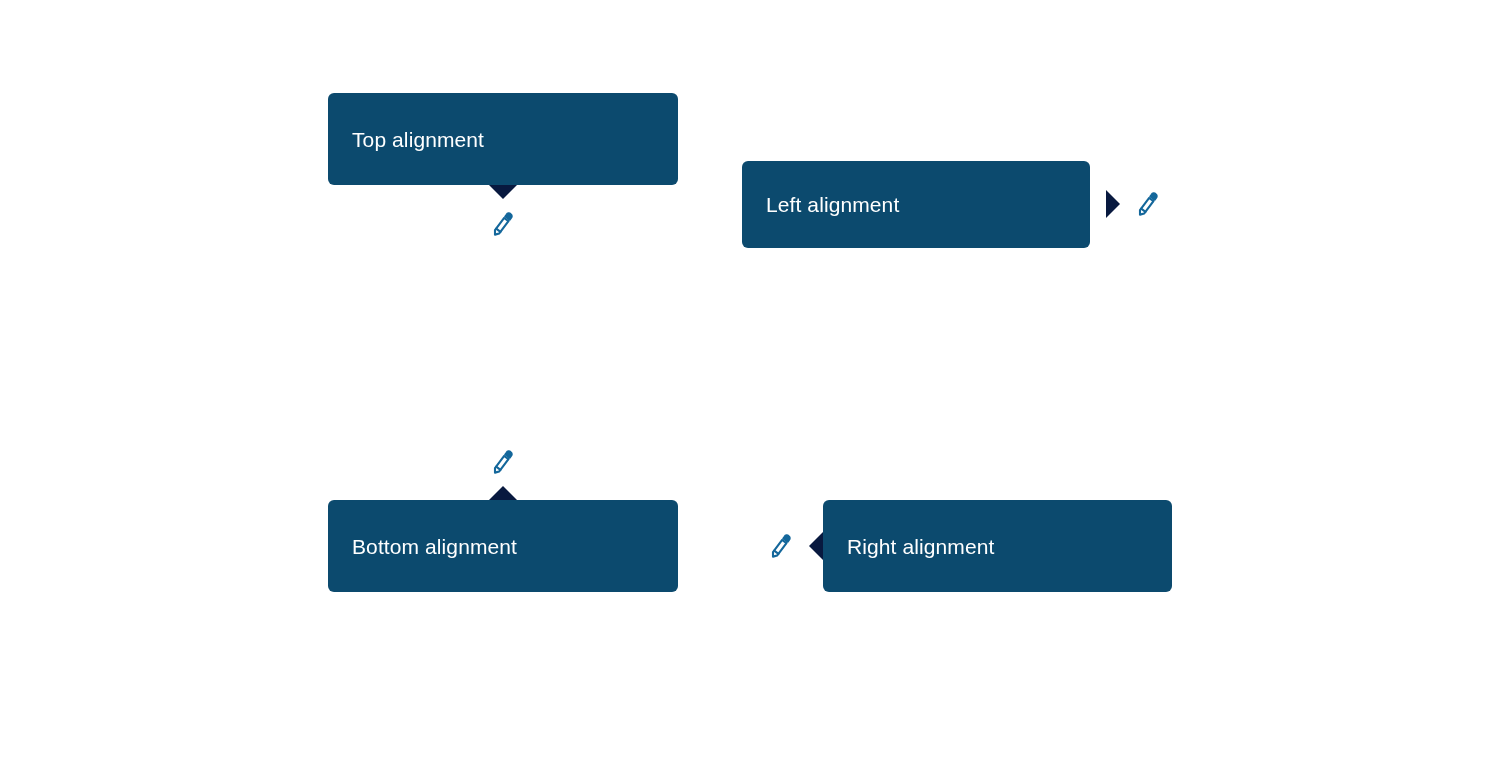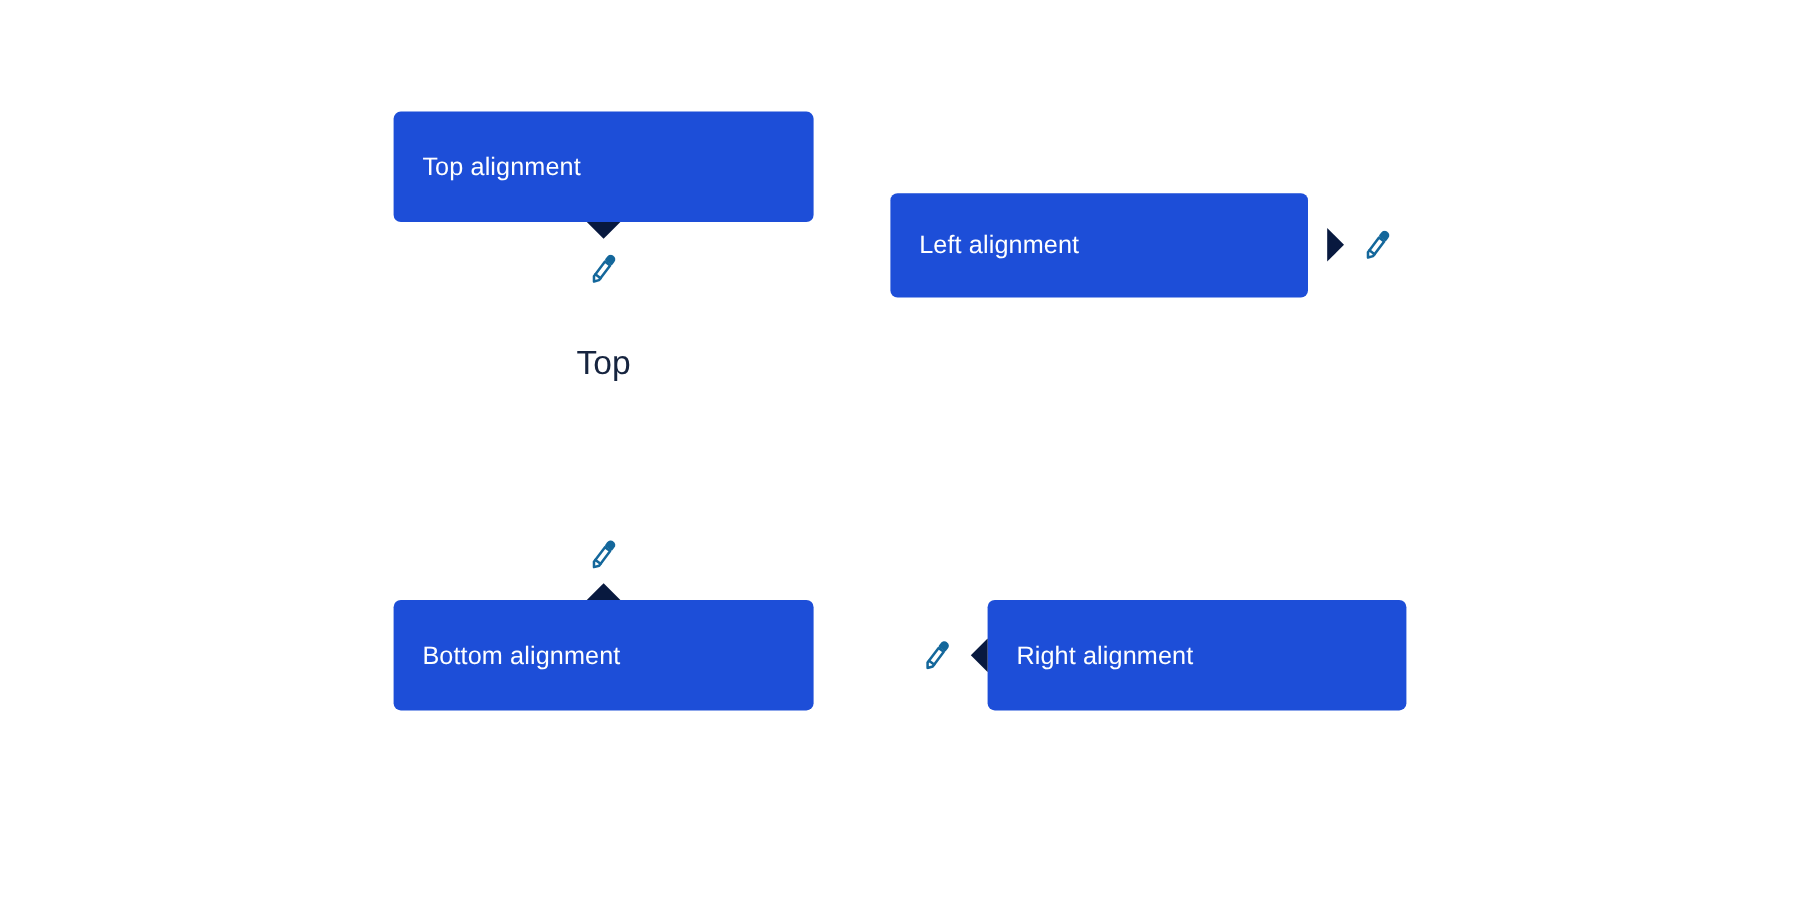--- a/index.html
+++ b/index.html
@@ -17,21 +17,21 @@
 
   .stage {
     position: relative;
     width: 1500px;
     height: 764px;
   }
 
   
   .tooltip {
     position: absolute;
-    background: #1d4ed8;
+    background: #0c4a6e;
     color: #ffffff;
     border-radius: 6px;
     font-size: 21px;
     line-height: 1;
     font-weight: 400;
     letter-spacing: 0.1px;
     display: flex;
     align-items: center;
     box-sizing: border-box;
     padding: 0 24px;
@@ -124,21 +124,20 @@
   <div class="arrow down" id="arrow-top"></div>
   <span class="pencil" id="pencil-top">
     <svg viewBox="0 0 24 24" aria-hidden="true">
       <g transform="rotate(-8 12 12)">
         <path d="M3.2 17.0 L14.0 6.2 L17.8 10.0 L7.0 20.8 L2.6 21.4 Z" fill="none" stroke="#14679b" stroke-width="2.1" stroke-linejoin="round" stroke-linecap="round"></path>
         <path d="M15.3 4.9 L17.0 3.2 A2.4 2.4 0 0 1 20.8 3.2 L20.8 3.2 A2.4 2.4 0 0 1 20.8 7.0 L19.1 8.7 Z" fill="#14679b" stroke="#14679b" stroke-width="2.1" stroke-linejoin="round"></path>
         <path d="M4.6 15.6 L8.4 19.4" stroke="#14679b" stroke-width="2.1" stroke-linecap="round"></path>
       </g>
     </svg>
   </span>
-  <div class="caption" id="cap-top">Top</div>
 
   <div class="tooltip" id="tip-left">Left alignment</div>
   <div class="arrow right" id="arrow-left"></div>
   <span class="pencil" id="pencil-left">
     <svg viewBox="0 0 24 24" aria-hidden="true">
       <g transform="rotate(-8 12 12)">
         <path d="M3.2 17.0 L14.0 6.2 L17.8 10.0 L7.0 20.8 L2.6 21.4 Z" fill="none" stroke="#14679b" stroke-width="2.1" stroke-linejoin="round" stroke-linecap="round"></path>
         <path d="M15.3 4.9 L17.0 3.2 A2.4 2.4 0 0 1 20.8 3.2 L20.8 3.2 A2.4 2.4 0 0 1 20.8 7.0 L19.1 8.7 Z" fill="#14679b" stroke="#14679b" stroke-width="2.1" stroke-linejoin="round"></path>
         <path d="M4.6 15.6 L8.4 19.4" stroke="#14679b" stroke-width="2.1" stroke-linecap="round"></path>
       </g>

